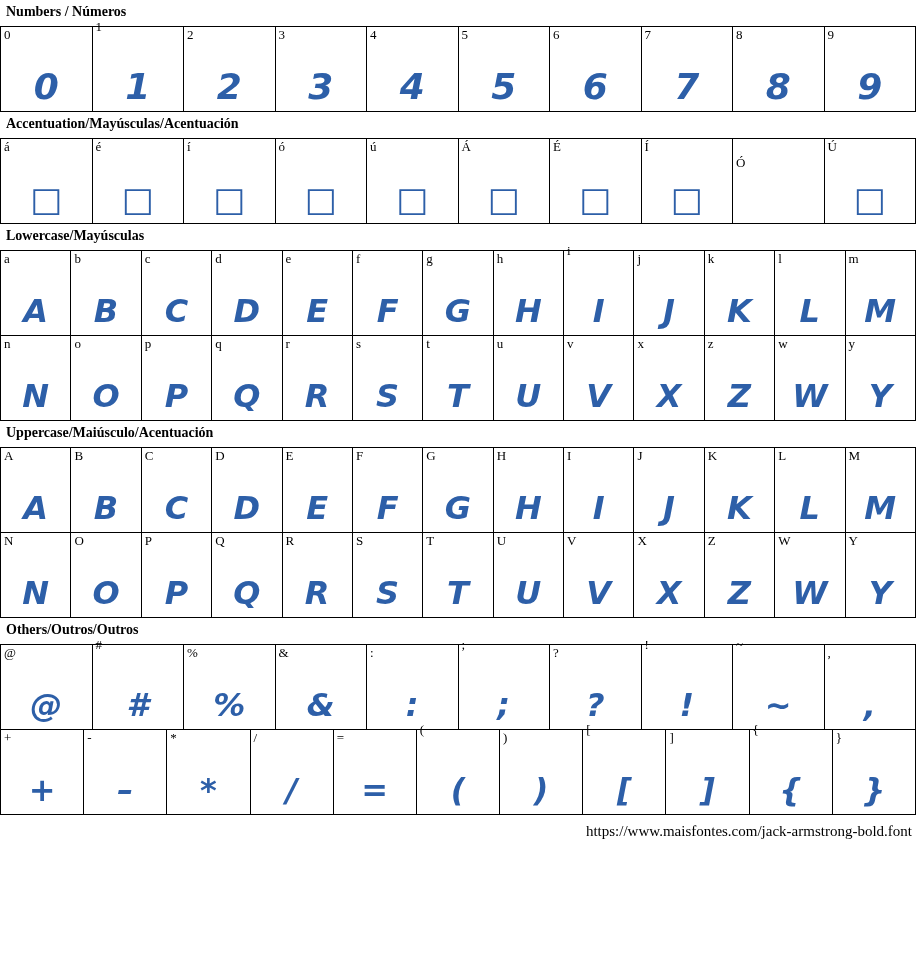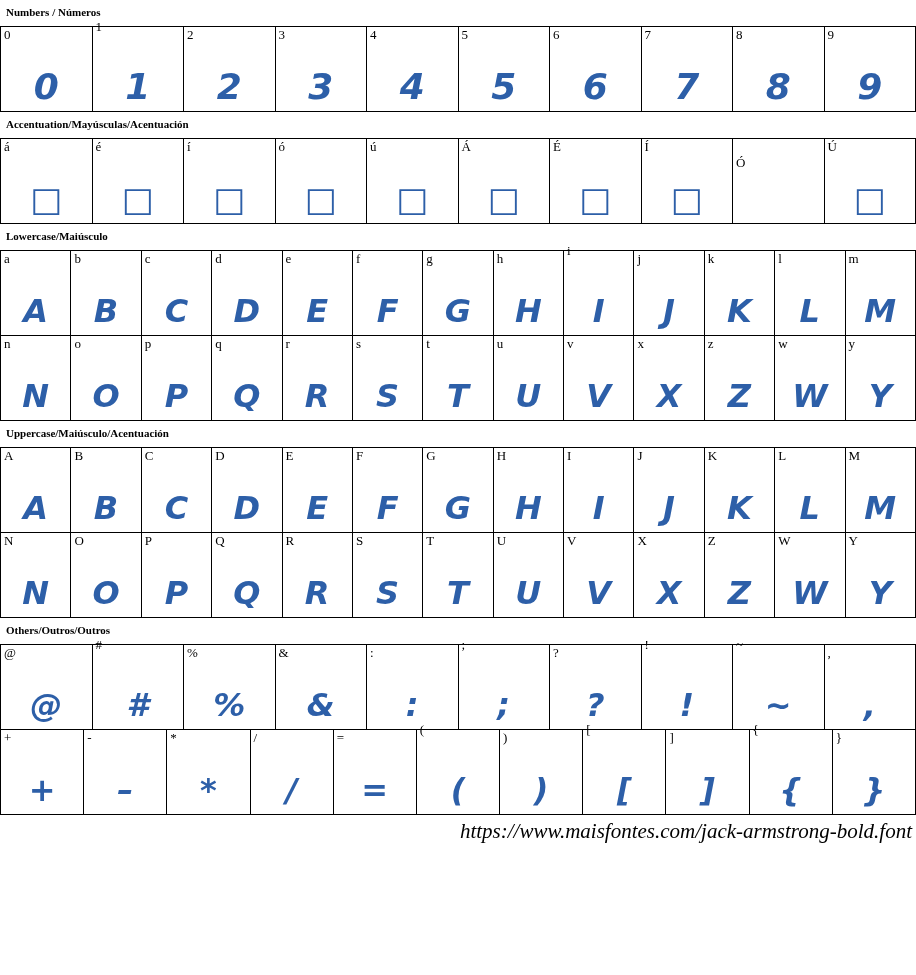--- a/index.html
+++ b/index.html
@@ -15,21 +15,21 @@
     overflow: hidden;
   }
   .page {
     position: relative;
     width: 916px;
     height: 975px;
   }
   .section-title {
     font-family: "Liberation Serif", serif;
     font-weight: bold;
-    font-size: 11px;
+    font-size: 14px;
     line-height: 22px;
     padding: 1px 0 3px 6px;
     color: #000000;
   }
   table.glyphs {
     border-collapse: collapse;
     table-layout: fixed;
     width: 916px;
     border-top: 1px solid #000000;
     border-left: 1px solid #000000;
@@ -76,25 +76,24 @@
   .glyph.box {
     font-family: "DejaVu Sans", sans-serif;
     font-style: normal;
     font-weight: normal;
     font-size: 34px;
     color: #2d5fa8;
   }
   .footer-url {
     text-align: right;
     font-family: "Liberation Serif", serif;
-    font-size: 21px;
+    font-size: 15px;
     line-height: 20px;
     padding: 6px 4px 0 0;
     color: #000000;
-    font-style: italic;
   }
   .sec { margin: 0; }
   .sec + .sec { margin-top: 0; }
 </style>
 </head>
 <body>
 
 <div class="page">
 
   <div class="sec">
@@ -191,21 +190,21 @@
         <td>
               <div class="cellname">Ú</div>
               <div class="glyph box">□</div>
             </td>
       </tr>
     </tbody>
       </table>
   </div>
 
   <div class="sec">
-    <div class="section-title">Lowercase/Maiúsculo</div>
+    <div class="section-title">Lowercase/Mayúsculas</div>
     <table class="glyphs">
       <tbody>
           <tr>
         <td>
               <div class="cellname">a</div>
               <div class="glyph small">A</div>
             </td>
         <td>
               <div class="cellname">b</div>
               <div class="glyph small">B</div>

